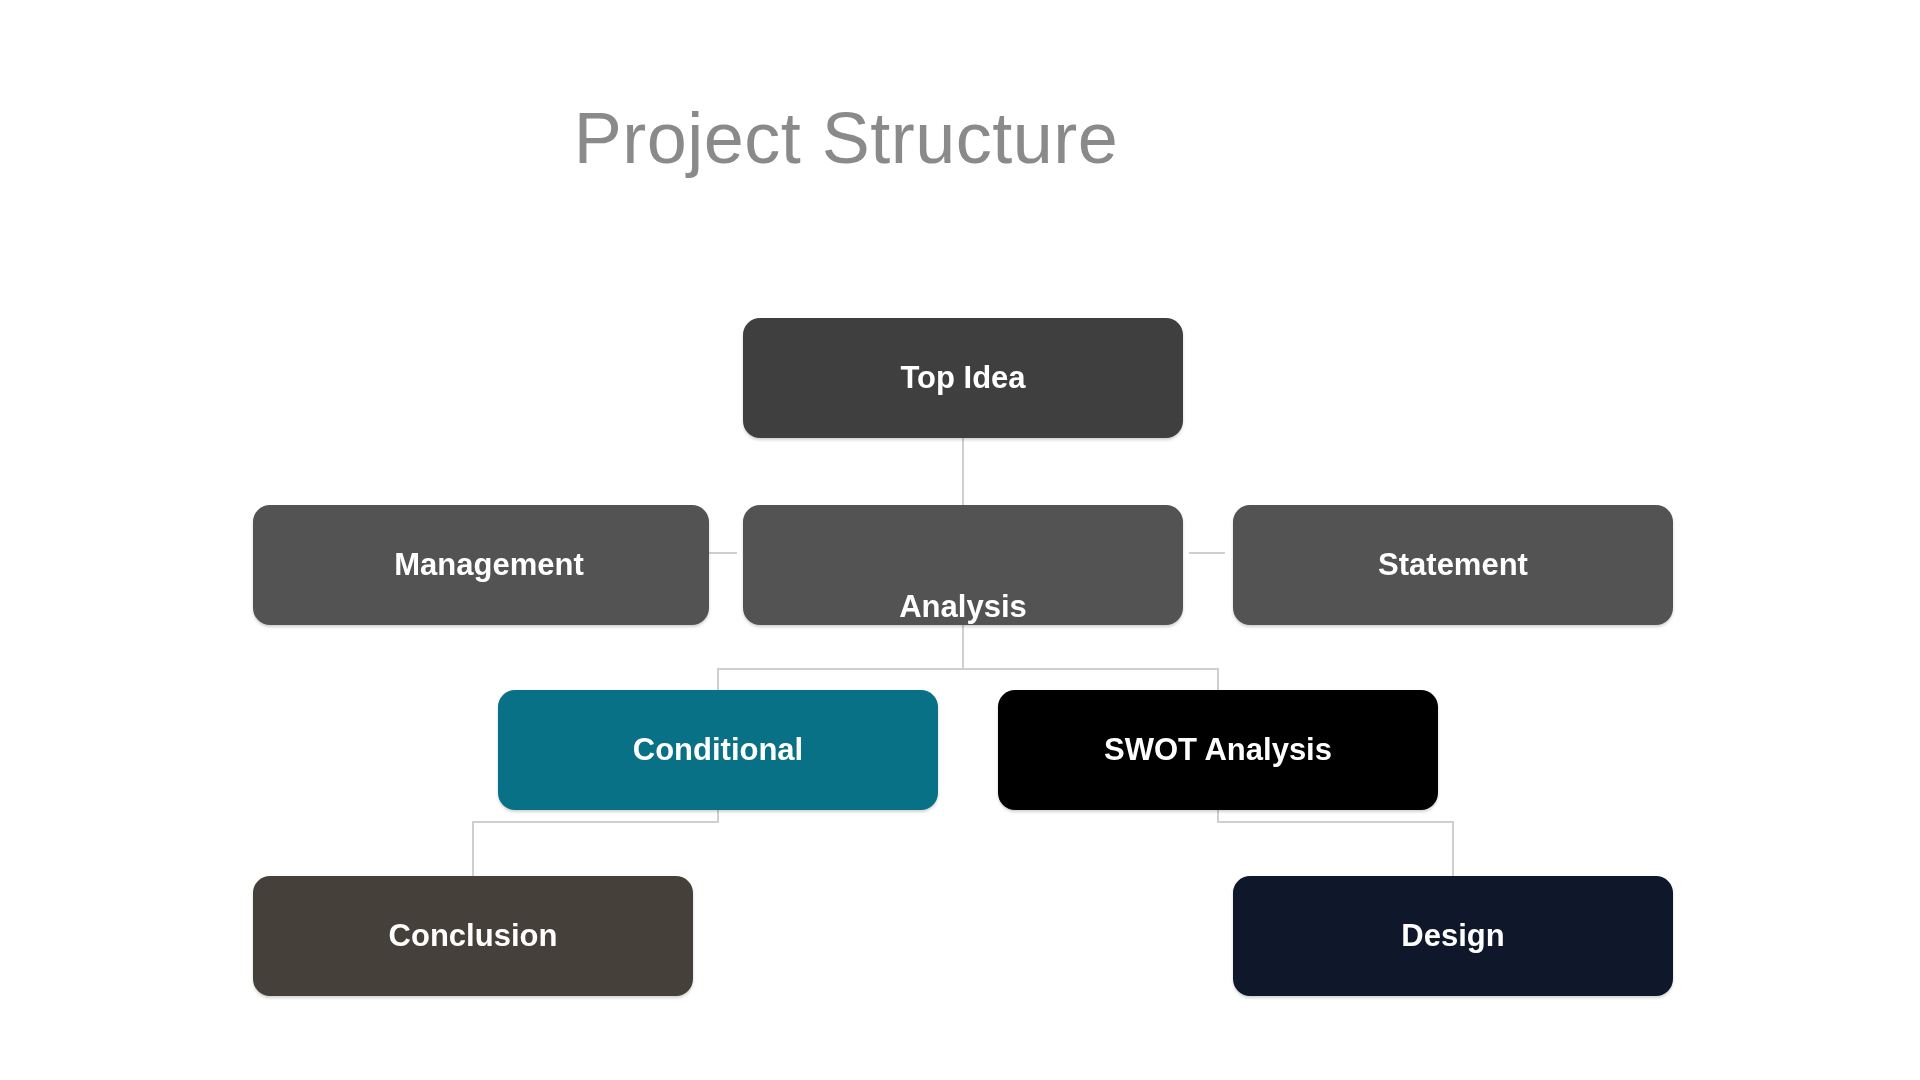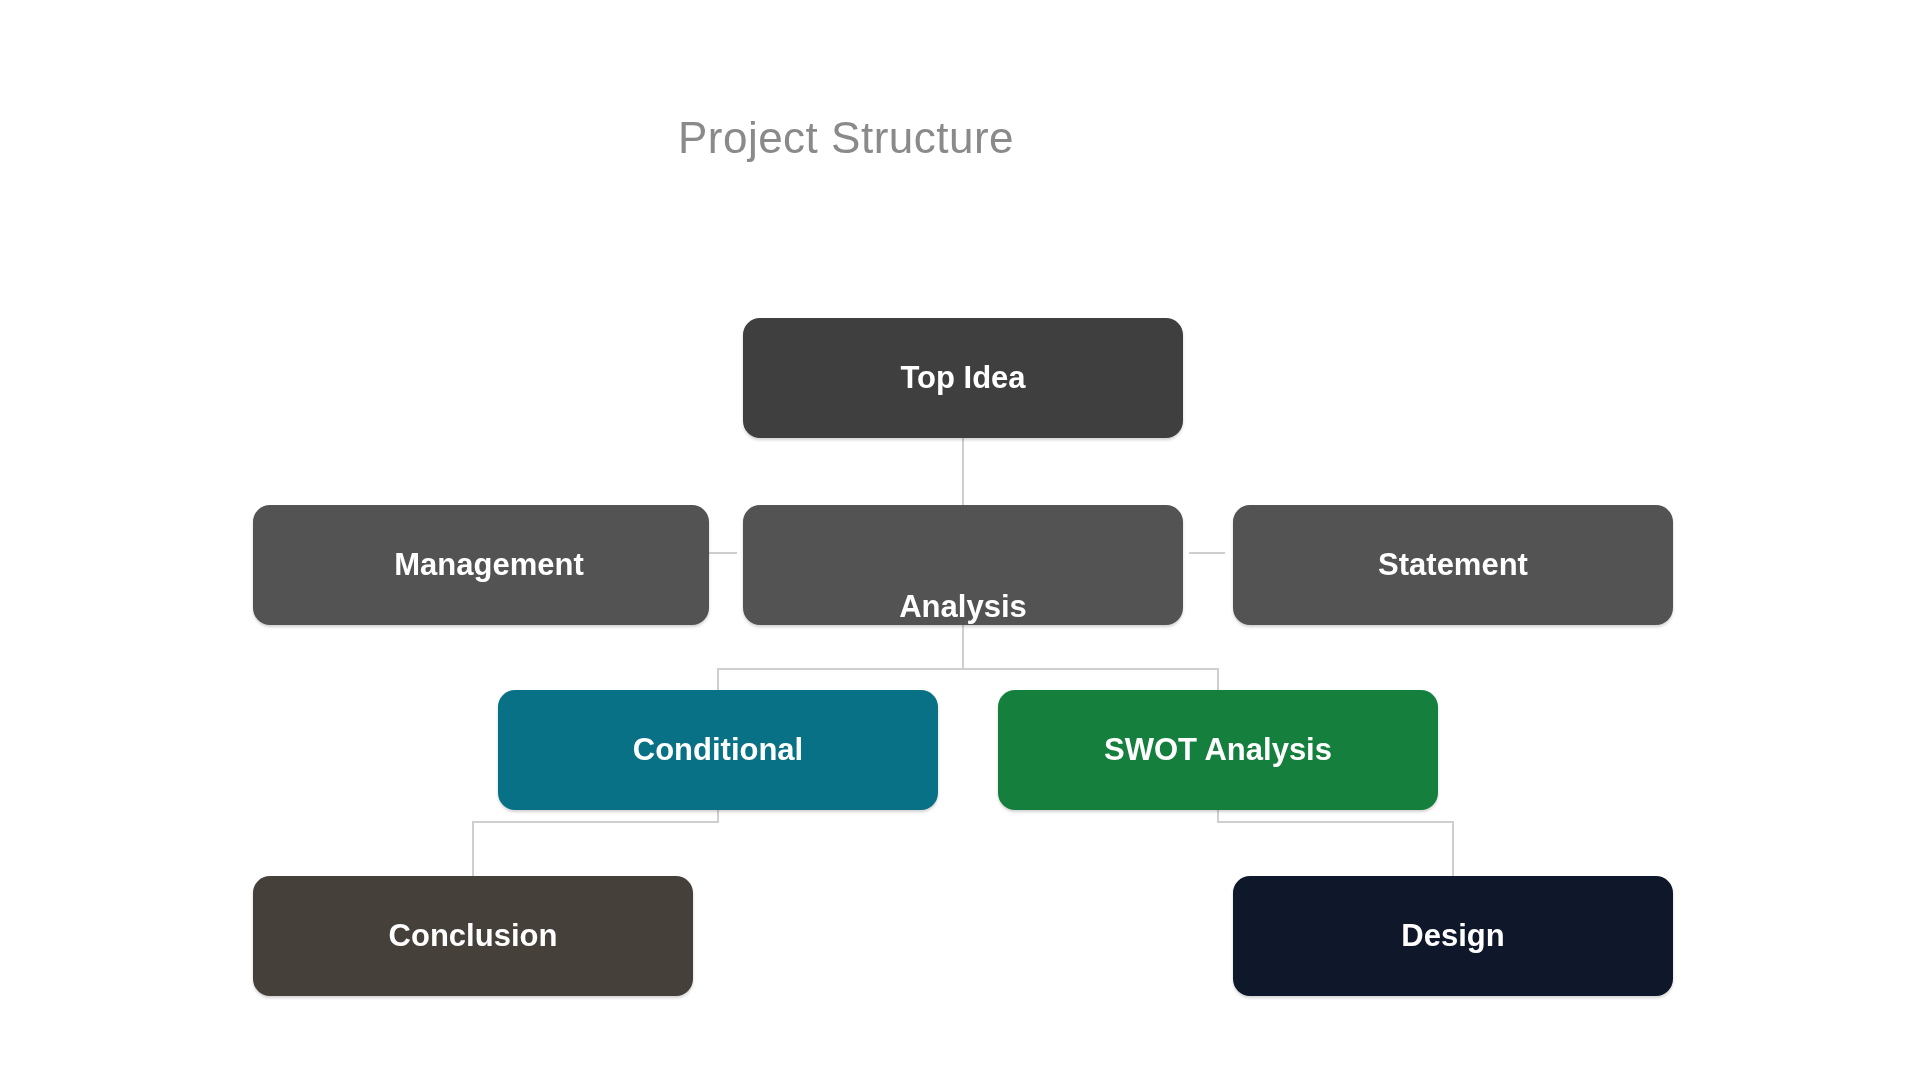--- a/index.html
+++ b/index.html
@@ -8,21 +8,21 @@
     width:1920px;height:1080px;
     background:#ffffff;
     overflow:hidden;
     font-family:"Liberation Sans", sans-serif;
   }
   .slide-title{
     position:absolute;
     top:103px;left:0;width:1692px;
     margin:0;
     text-align:center;
-    font-size:44px;
+    font-size:72px;
     line-height:70px;
     font-weight:400;
     color:#8a8a8a;
     letter-spacing:0.5px;
   }
   .connectors{
     position:absolute;top:0;left:0;width:1920px;height:1080px;
   }
   .connectors path{
     fill:none;
@@ -79,21 +79,21 @@
   </div>
 
   <div class="node n-statement" style="background: rgb(83, 83, 83);">
     <span>Statement</span>
   </div>
 
   <div class="node n-conditional" style="background: rgb(8, 113, 133);">
     <span>Conditional</span>
   </div>
 
-  <div class="node n-swot" style="background: #15803d; align-items: center;">
+  <div class="node n-swot" style="background: #000000; align-items: center;">
     <span>SWOT Analysis</span>
   </div>
 
   <div class="node n-conclusion" style="background: rgb(70, 64, 59);">
     <span>Conclusion</span>
   </div>
 
   <div class="node n-design" style="background: #0f172a;">
     <span>Design</span>
   </div>

